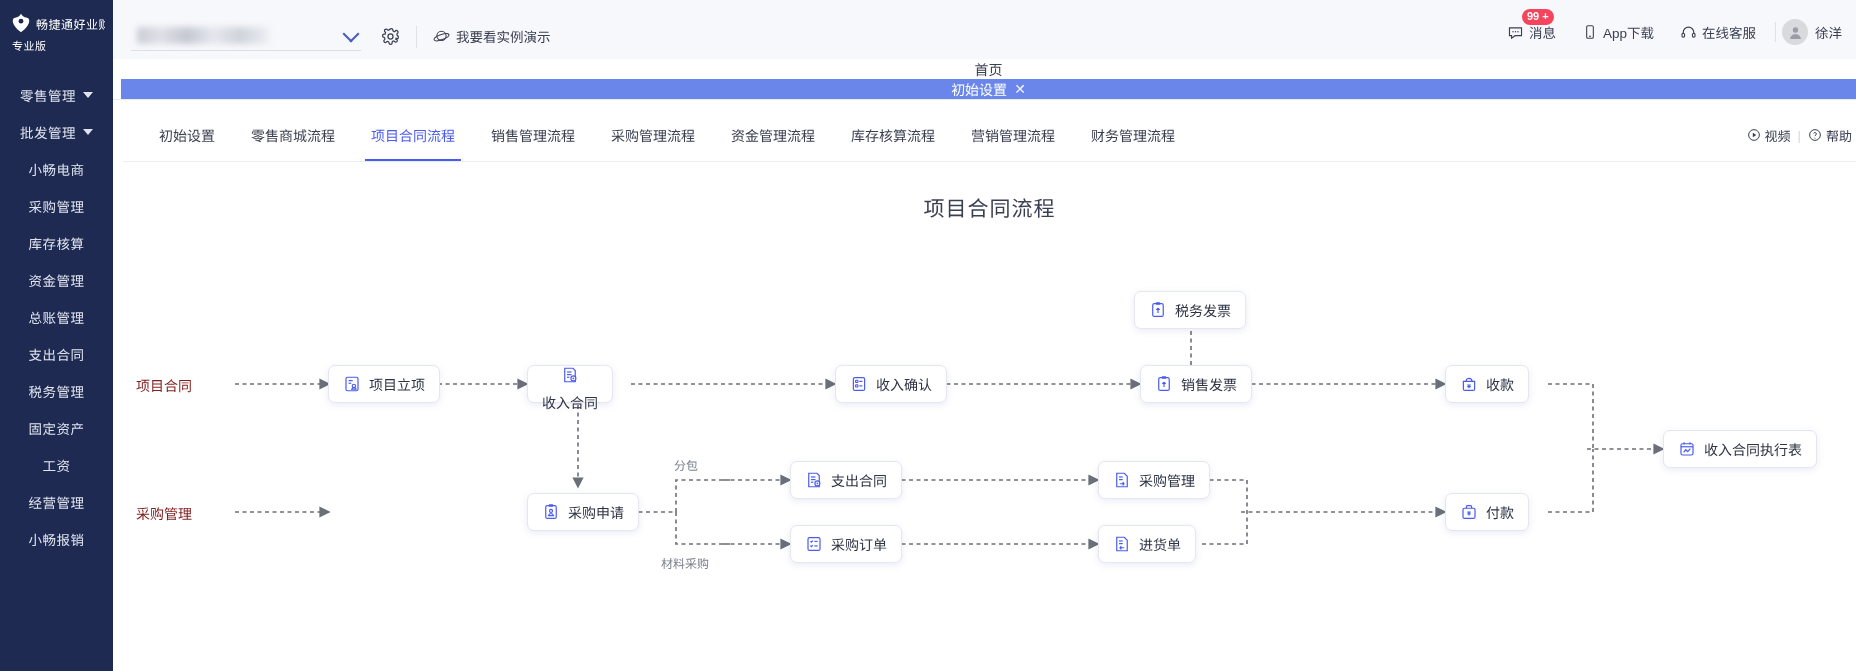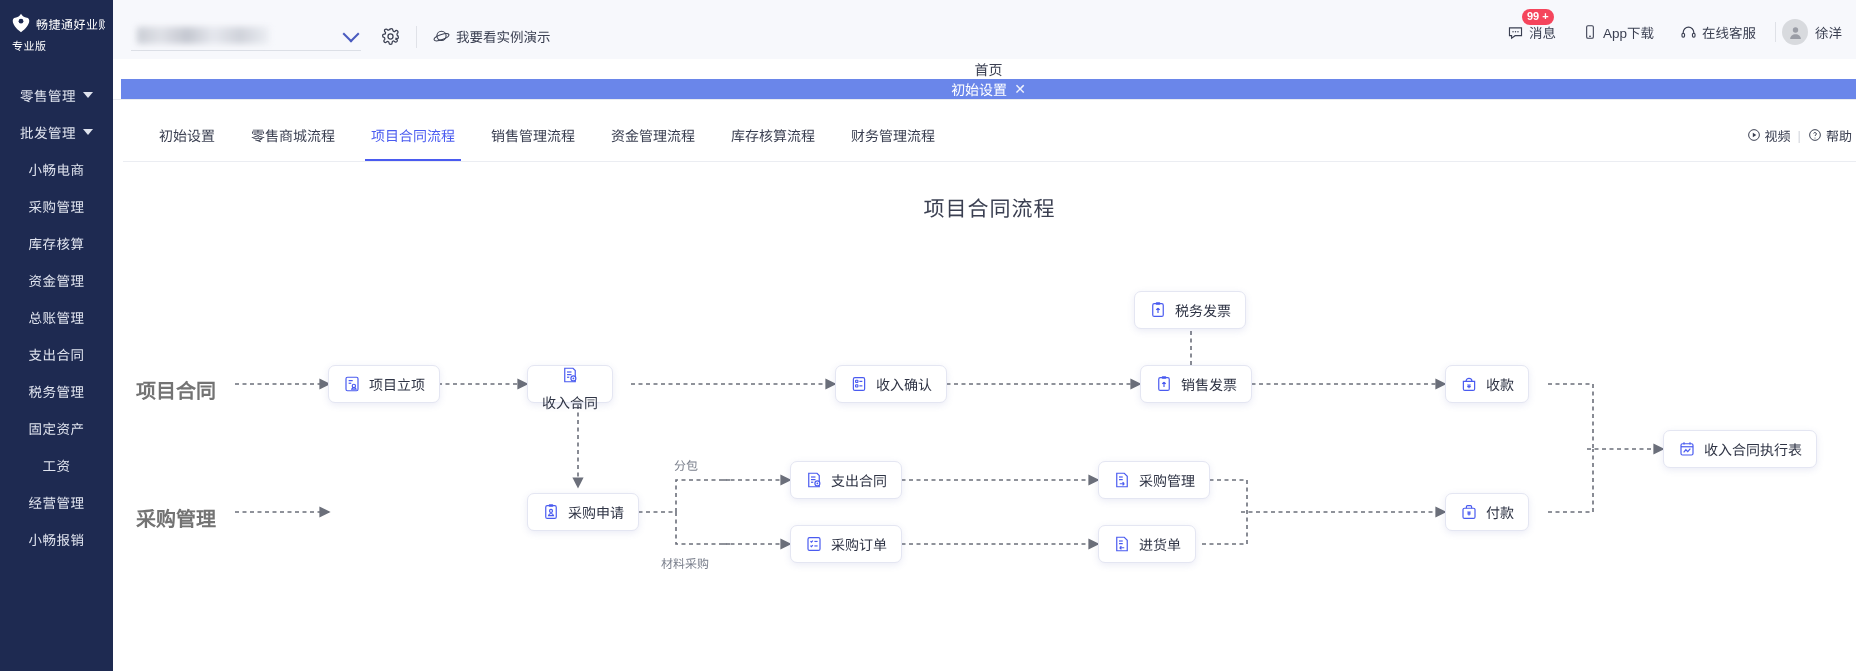--- a/index.html
+++ b/index.html
@@ -140,21 +140,21 @@
   .node {
     position: absolute; height: 38px; background: #ffffff;
     border: 1px solid #e4e6f2; border-radius: 7px;
     box-shadow: 0 2px 7px rgba(90,100,180,.13);
     display: flex; align-items: center; gap: 8px; padding: 0 14px;
     font-size: 14px; color: #2f3murky; color: #303murky; color: #2f3445;
     white-space: nowrap; cursor: pointer;
   }
   .node .nlabel { font-size: 14px; color: #2f3445; }
   .rowlabel {
-    position: absolute; font-size: 20px; color: #737373; white-space: nowrap; font-weight: bold;
+    position: absolute; font-size: 14px; color: #7f1d1d; white-space: nowrap;
   }
   .edgelabel {
     position: absolute; font-size: 12px; color: #7a7f8c; white-space: nowrap;
   }
   svg.ico { display: block; }
 </style>
 </head>
 <body>
 
 <div class="app">
@@ -311,24 +311,30 @@
         <div class="stab">
             <span>零售商城流程</span>
           </div>
         <div class="stab active">
             <span>项目合同流程</span>
           </div>
         <div class="stab">
             <span>销售管理流程</span>
           </div>
         <div class="stab">
+            <span>采购管理流程</span>
+          </div>
+        <div class="stab">
             <span>资金管理流程</span>
           </div>
         <div class="stab">
             <span>库存核算流程</span>
+          </div>
+        <div class="stab">
+            <span>营销管理流程</span>
           </div>
         <div class="stab">
             <span>财务管理流程</span>
           </div>
 
         <div class="subtabs-right">
           <div class="sr-item">
             <span>
               <svg class="ico" width="14" height="14" viewBox="0 0 24 24" fill="none" stroke="#3a3f51" stroke-width="1.7">
                 <circle cx="12" cy="12" r="9.2"></circle>

